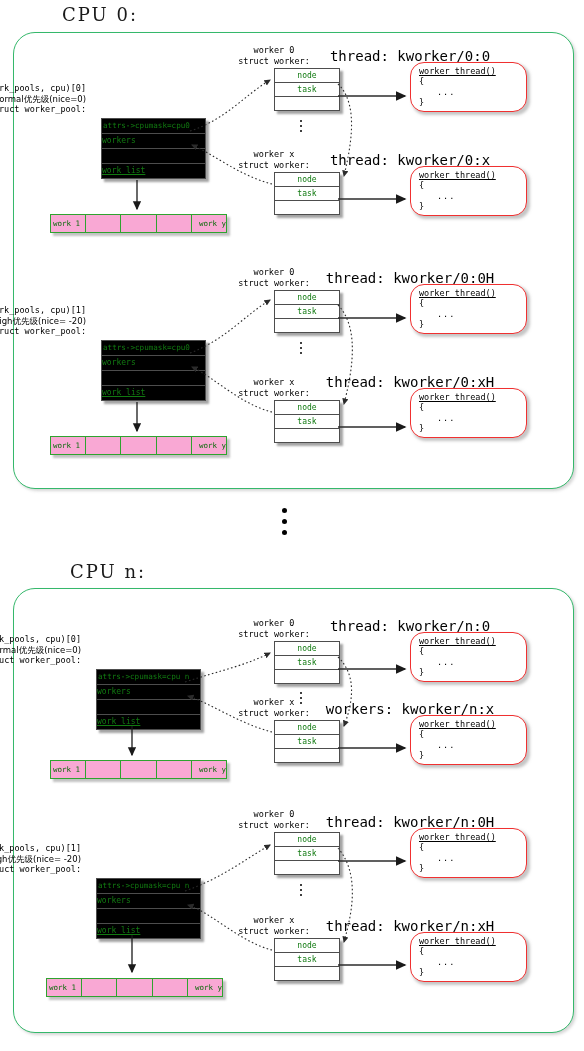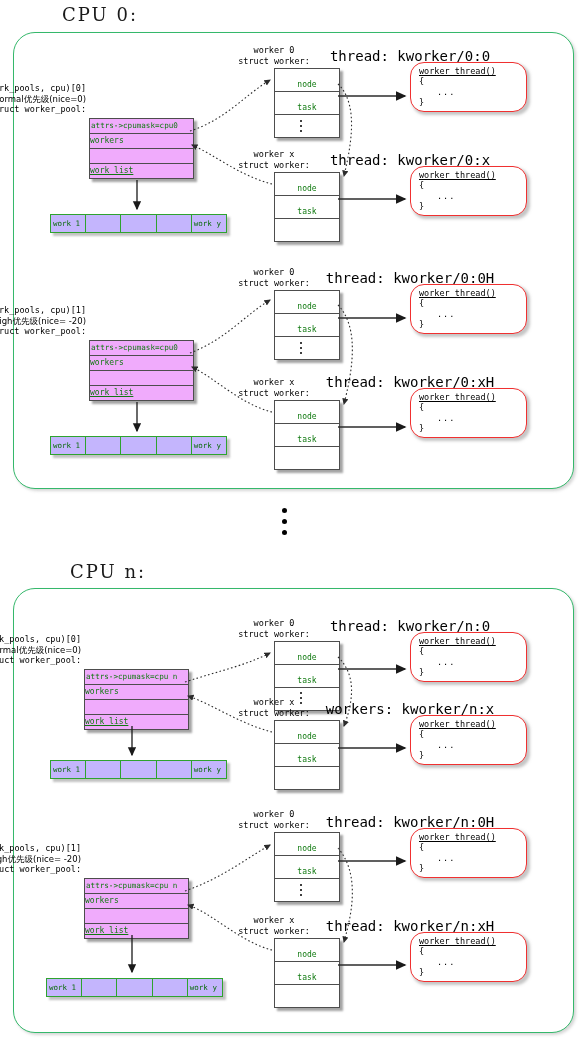--- a/index.html
+++ b/index.html
@@ -21,60 +21,60 @@
     box-shadow:2px 2px 3px rgba(120,120,120,.30);
   }
   
   .pool{position:absolute;}
   .pool-caption{
     position:absolute;right:0;top:0;text-align:right;
     font-size:8.5px;line-height:10.5px;white-space:nowrap;color:#000;
   }
   .pool-caption .zh{font-family:"DejaVu Sans","Liberation Sans",sans-serif;font-size:8.5px;}
   .pool-table{
-    position:absolute;left:4px;top:0;width:103px;
-    border:1.2px solid #4d4d4d;background:#f0abfc;
+    position:absolute;left:16px;top:0;width:103px;
+    border:1.2px solid #4d4d4d;background:#000000;
     box-shadow:2.5px 2.5px 2px rgba(90,90,90,.55);
   }
   .pool-row{
     height:14px;line-height:14px;text-align:left;
     font-size:8px;color:#117a11;border-bottom:1.2px solid #4d4d4d;
     white-space:nowrap;overflow:hidden;
   }
   .pool-row:last-child{border-bottom:none;text-decoration:underline;}
   .pool-row.cpumask{text-align:left;padding-left:1px;font-size:7.6px;}
   .pool-row.blank{color:transparent;}
 
   
   .worklist{
     position:absolute;display:flex;height:17px;
-    border:1.3px solid #2fa32f;background:#c4b5fd;
+    border:1.3px solid #2fa32f;background:#f9a8d4;
     box-shadow:2.5px 2.5px 2px rgba(120,120,120,.45);
   }
   .worklist .cell{
     flex:1;border-right:1.3px solid #2fa32f;
     font-size:7.5px;line-height:17px;color:#0b6b0b;
     text-align:left;padding-left:2px;white-space:nowrap;overflow:hidden;
   }
-  .worklist .cell:last-child{border-right:none;}
+  .worklist .cell:last-child{border-right:none;text-align:right;}
 
   
   .worker{position:absolute;}
   .worker-caption{
     position:absolute;left:50%;transform:translateX(-50%);
     top:-23px;text-align:center;font-size:8.5px;line-height:11px;white-space:nowrap;
   }
   .worker-table{
     position:absolute;left:0;top:0;width:64px;
     border:1.2px solid #4d4d4d;background:#fff;
     box-shadow:2.5px 2.5px 2px rgba(90,90,90,.55);
   }
   .worker-row{
     height:13px;line-height:13px;text-align:center;font-size:8px;
-    color:#117a11;border-bottom:1.2px solid #4d4d4d;white-space:nowrap;margin-top:9px;
+    color:#117a11;border-bottom:1.2px solid #4d4d4d;white-space:nowrap;
   }
   .worker-row:last-child{border-bottom:none;color:transparent;}
 
   
   .thread{position:absolute;}
   .thread-caption{
     position:absolute;left:50%;transform:translateX(-50%);top:-14px;
     font-size:14px;white-space:nowrap;text-align:center;
   }
   .thread-body{

